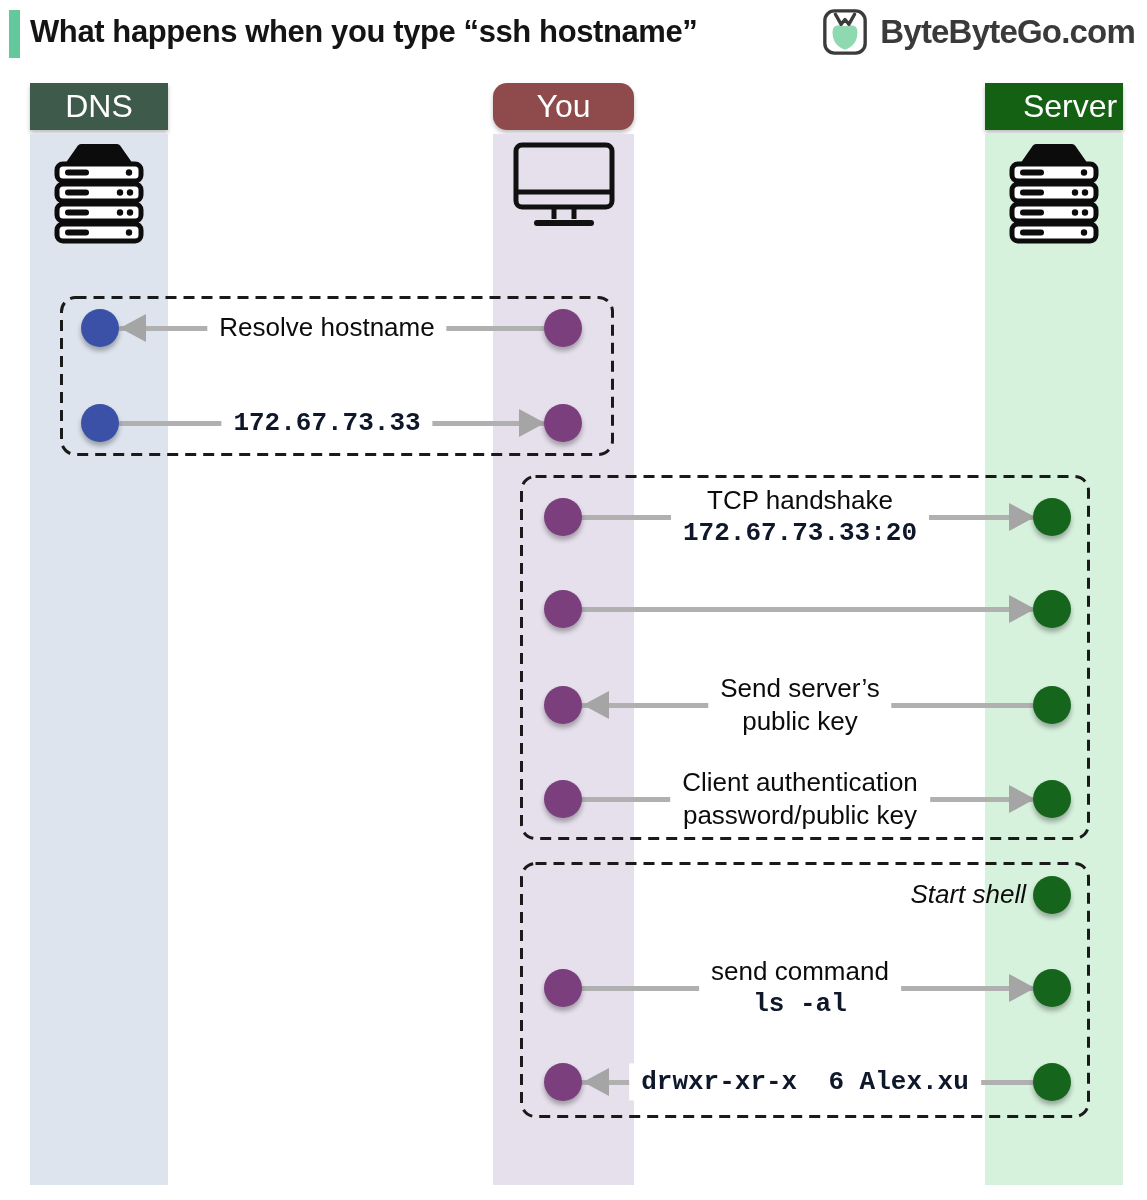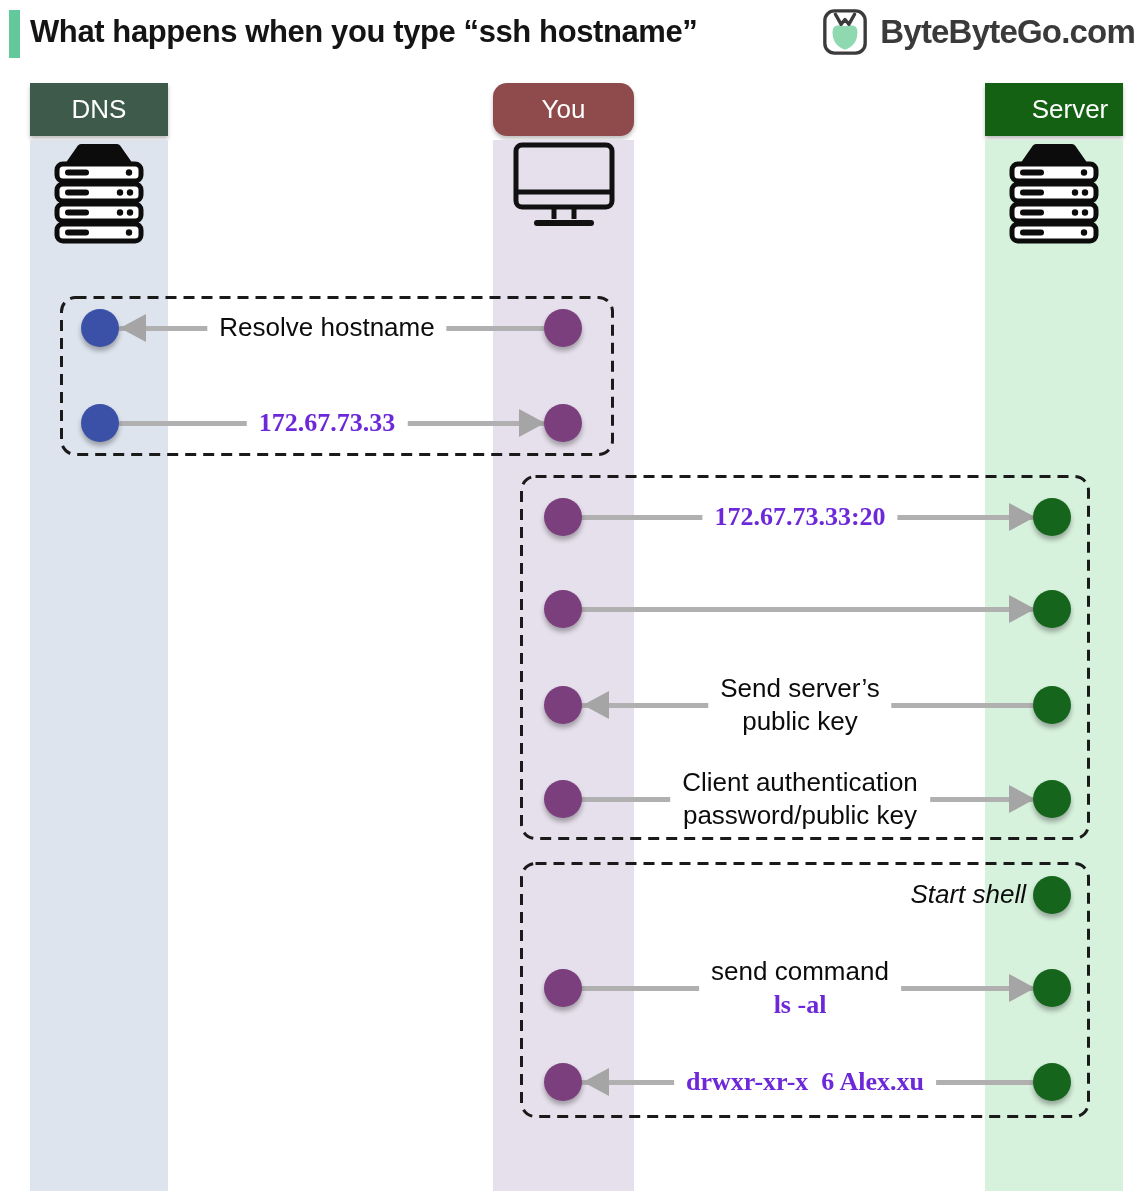--- a/index.html
+++ b/index.html
@@ -12,22 +12,22 @@
   .page-title { position:absolute; left:30px; top:14px; margin:0; font-size:31px; font-weight:600; color:#141414; letter-spacing:-0.4px; white-space:nowrap; }
   .brand { position:absolute; right:12px; top:8px; display:flex; align-items:center; gap:11px; }
   .brand svg { width:48px; height:48px; }
   .brand-name { font-size:33px; font-weight:bold; color:#3a3a3a; letter-spacing:-0.8px; }
 
   
   .lane { position:absolute; top:83px; }
   .lane-dns    { left:30px;  width:138px; }
   .lane-you    { left:493px; width:141px; }
   .lane-server { left:985px; width:138px; }
-  .lane-header { height:53px; display:flex; align-items:center; justify-content:center;
-                 color:#fff; font-size:26px; box-shadow:0 3px 4px rgba(0,0,0,.25); }
+  .lane-header { height:47px; display:flex; align-items:center; justify-content:center;
+                 color:#fff; font-size:32px; box-shadow:0 3px 4px rgba(0,0,0,.25); }
   .lane-dns    .lane-header { background:#3e5a4b; }
   .lane-you    .lane-header { background:#8f4b4c;border-radius:14px; }
   .lane-server .lane-header { background:#156113;padding-left:32px; }
   .lane-body { margin-top:4px; height:1051px; }
   .lane-dns    .lane-body { background:#dde4ee; }
   .lane-you    .lane-body { background:#e6dfec; }
   .lane-server .lane-body { background:#d6f1dc; }
   .lane-icon { position:absolute; top:57px; left:50%; transform:translateX(-50%); }
 
   
@@ -41,21 +41,21 @@
 
   .msg-line { position:absolute; height:5px; background:#b0b0b0; border-radius:3px; }
   .arrow { position:absolute; width:0; height:0; border-top:14px solid transparent; border-bottom:14px solid transparent; }
   .arrow-right { border-left:26px solid #a5a5a5; }
   .arrow-left  { border-right:26px solid #a5a5a5; }
 
   .msg-label { position:absolute; transform:translate(-50%,-50%); background:#fff; padding:1px 12px;
                text-align:center; font-size:26px; color:#0c0c0c; line-height:1.28; white-space:nowrap; }
   .msg-label.no-bg { background:transparent; padding:0; }
   .msg-label.align-right { transform:translate(-100%,-50%);font-style:italic; }
-  .mono { font-family:Liberation Serif, serif; font-weight:bold; color:#6d28d9; white-space:pre; }
+  .mono { font-family:Liberation Mono, monospace; font-weight:bold; color:#0f172a; white-space:pre; }
 </style>
 </head>
 <body>
 
 <div class="canvas">
 
   <div class="accent"></div>
   <h1 class="page-title">What happens when you type “ssh hostname”</h1>
 
   <div class="brand">
@@ -168,20 +168,21 @@
   <div class="arrow arrow-left" style="left:583px;top:1068px"></div>
 
   <div class="msg-label" style="left:327px;top:328px">
     <span>Resolve hostname</span>
   </div>
   <div class="msg-label" style="left:327px;top:423px">
     <span class="mono">172.67.73.33</span>
   </div>
 
   <div class="msg-label" style="left:800px;top:517px">
+    <div>TCP handshake</div>
     <div class="mono">172.67.73.33:20</div>
   </div>
   <div class="msg-label" style="left:800px;top:705px">
     <div>Send server’s</div>
     <div>public key</div>
   </div>
   <div class="msg-label" style="left:800px;top:799px">
     <div>Client authentication</div>
     <div>password/public key</div>
   </div>

